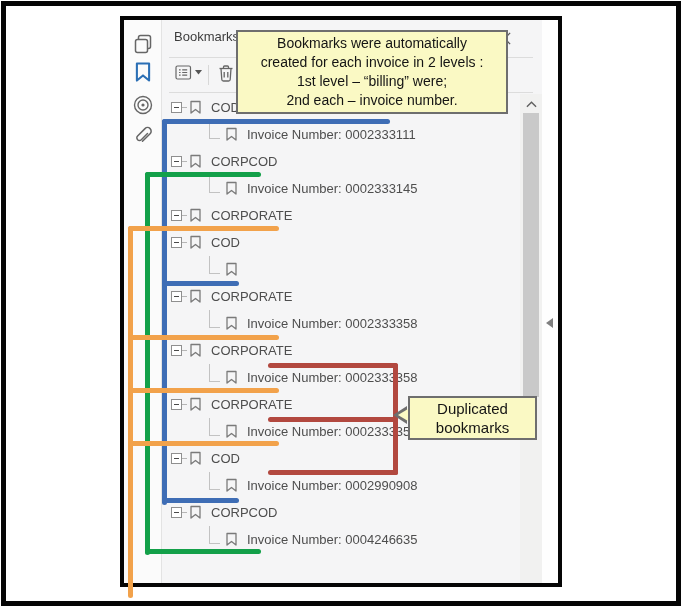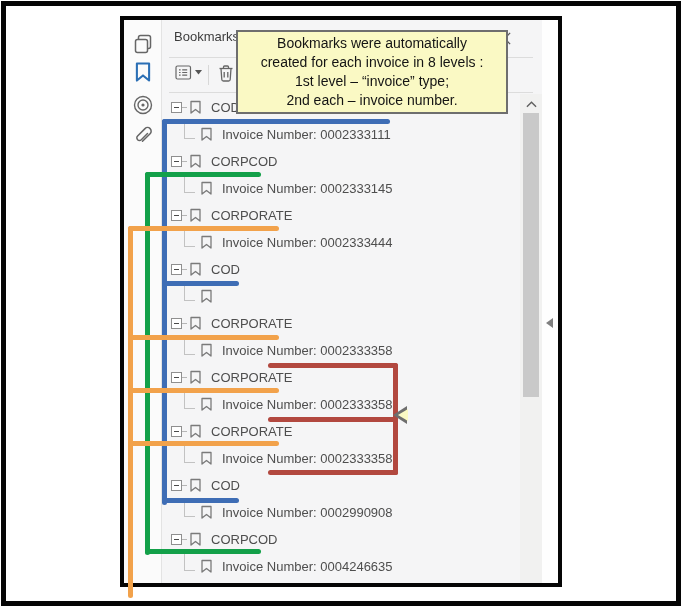--- a/index.html
+++ b/index.html
@@ -24,21 +24,21 @@
   .tb-btn{position:absolute;display:flex;align-items:center;z-index:1;}
   .tb-options{left:51px;top:45px;}
   .tb-caret{margin-left:3px;}
   .tb-vsep{position:absolute;left:84px;top:45px;width:1px;height:20px;background:#D8D8D8;z-index:1;}
   .tb-trash{left:94px;top:44px;}
 
   
   .tree{position:absolute;left:37px;top:74px;width:359px;z-index:1;}
   .row{display:flex;align-items:center;height:27px;box-sizing:border-box;}
   .row.l1{padding-left:10px;}
-  .row.l2{padding-left:23px;}
+  .row.l2{padding-left:48px;}
   .expander{width:11px;height:11px;border:1px solid #8F8F8F;background:#fff;position:relative;flex:none;box-sizing:border-box;}
   .expander::after{content:"";position:absolute;left:2px;right:2px;top:4px;height:1px;background:#4a4a4a;}
   .dash{width:5px;height:1px;background:#B5B5B5;flex:none;}
   .elbow{width:11px;height:18px;border-left:1px solid #C2C2C2;border-bottom:1px solid #C2C2C2;flex:none;margin-top:-9px;margin-right:3px;box-sizing:border-box;}
   .bm-icon{flex:none;display:flex;margin-right:9px;margin-left:2px;}
   .lbl{font-size:13px;color:#4E4E4E;white-space:nowrap;}
 
   
   .scrollbar{position:absolute;left:396px;top:74px;width:22px;height:489px;background:#F1F1F0;z-index:1;}
   .scroll-up{position:absolute;left:0;top:2px;width:22px;height:16px;display:flex;align-items:center;justify-content:center;}
@@ -172,30 +172,20 @@
 
     <span class="expander"></span>
     <span class="dash"></span>
     <span class="bm-icon">
       <svg width="13" height="15" viewBox="0 0 13 15" fill="none">
         <path d="M2 1.5h9V13L6.5 9.4 2 13z" stroke="#7A7A7A" stroke-width="1.3" stroke-linejoin="round"></path>
       </svg>
     </span>
     <span class="lbl">CORPORATE</span>
   </div>
-        <div class="row l2">
-    <span class="elbow"></span>
-
-    <span class="bm-icon">
-      <svg width="13" height="15" viewBox="0 0 13 15" fill="none">
-        <path d="M2 1.5h9V13L6.5 9.4 2 13z" stroke="#7A7A7A" stroke-width="1.3" stroke-linejoin="round"></path>
-      </svg>
-    </span>
-    <span class="lbl">Invoice Number: 0002333444</span>
-  </div>
         <div class="row l1">
 
     <span class="expander"></span>
     <span class="dash"></span>
     <span class="bm-icon">
       <svg width="13" height="15" viewBox="0 0 13 15" fill="none">
         <path d="M2 1.5h9V13L6.5 9.4 2 13z" stroke="#7A7A7A" stroke-width="1.3" stroke-linejoin="round"></path>
       </svg>
     </span>
     <span class="lbl">COD</span>
@@ -342,21 +332,25 @@
     <div class="line" style="left: 4px; top: 368px; width: 151px; height: 5px; background: rgb(242, 162, 75);"></div>
     <div class="line" style="left: 4px; top: 421px; width: 151px; height: 5px; background: rgb(242, 162, 75);"></div>
 
     <div class="line" style="left: 144px; top: 343px; width: 130px; height: 5px; background: rgb(178, 72, 63);"></div>
     <div class="line" style="left: 144px; top: 397px; width: 130px; height: 5px; background: rgb(178, 72, 63);"></div>
     <div class="line" style="left: 144px; top: 450px; width: 130px; height: 5px; background: rgb(178, 72, 63);"></div>
     <div class="line" style="left: 269px; top: 343px; width: 5px; height: 112px; background: rgb(178, 72, 63);"></div>
 
     <div class="ybox note" style="background: rgb(250, 249, 196); border-color: rgb(110, 110, 110);">
       <div>Bookmarks were automatically</div>
-      <div>created for each invoice in 8 levels :</div>
-      <div>1st level – “invoice” type;</div>
+      <div>created for each invoice in 2 levels :</div>
+      <div>1st level – “billing” were;</div>
       <div>2nd each – invoice number.</div>
     </div>
 
     <div class="callout-tail-outer"></div>
     <div class="callout-tail-inner"></div>
+    <div class="ybox callout" style="background: rgb(250, 249, 196); border-color: rgb(110, 110, 110);">
+      <div>Duplicated</div>
+      <div>bookmarks</div>
+    </div>
   </div>
 </div>
 
 </body></html>

